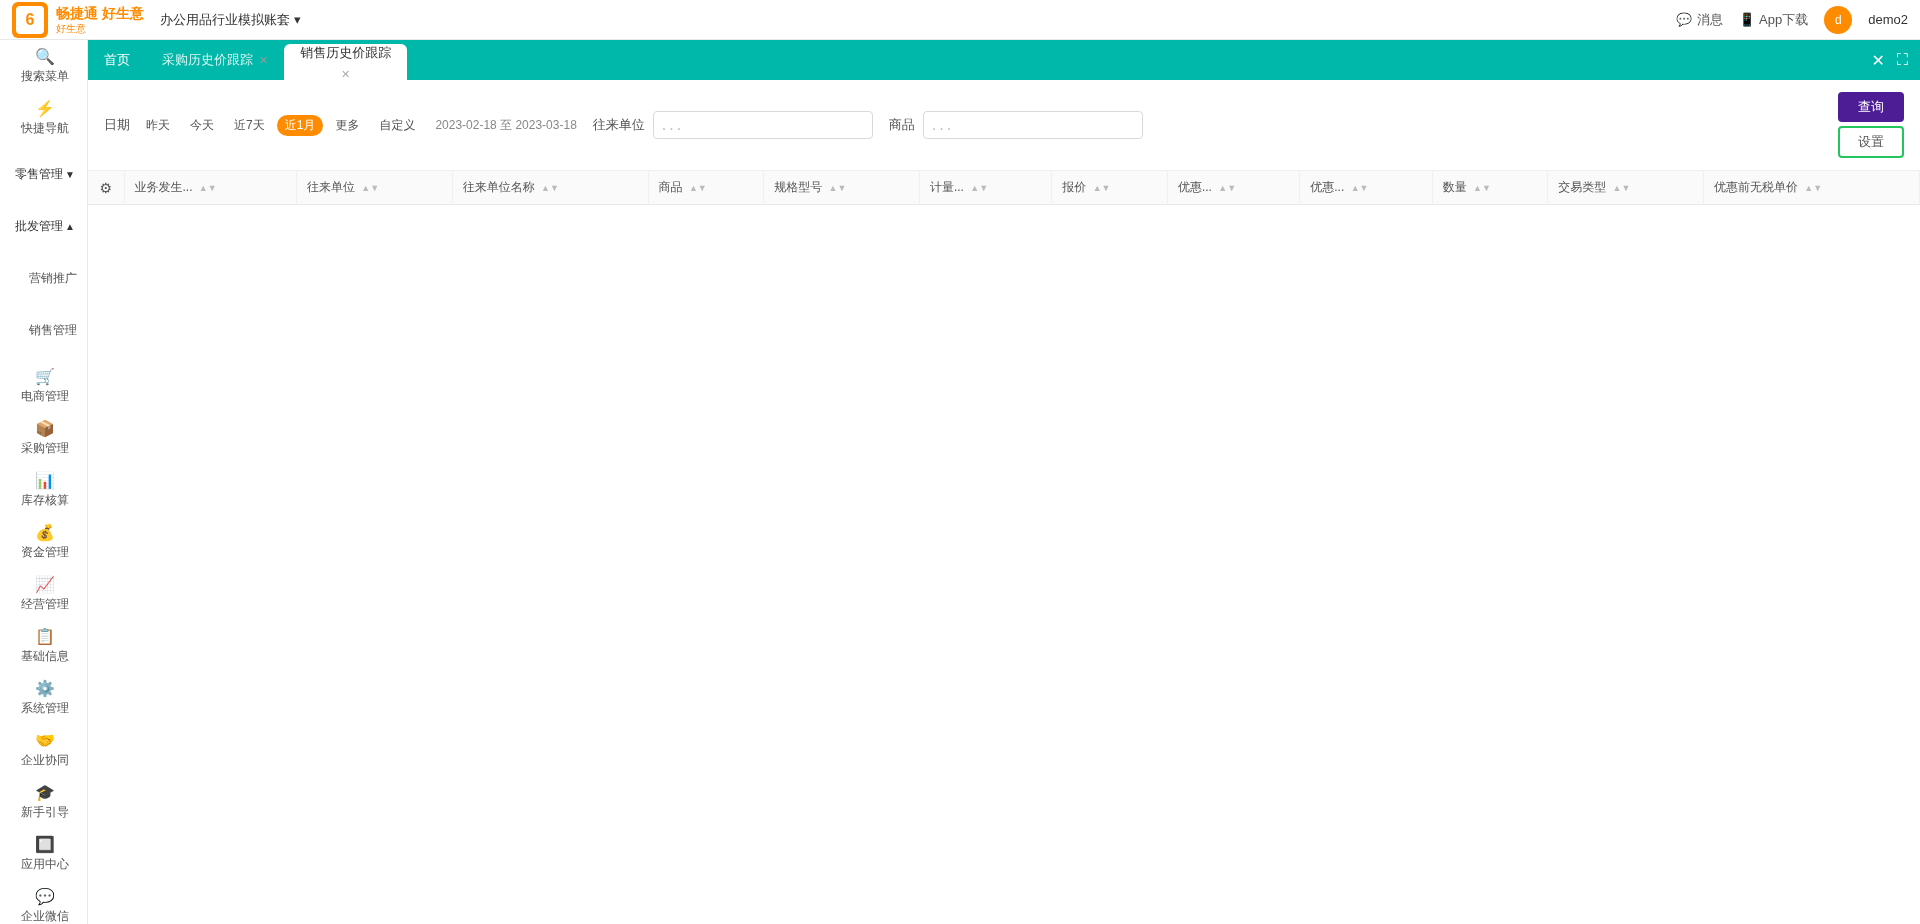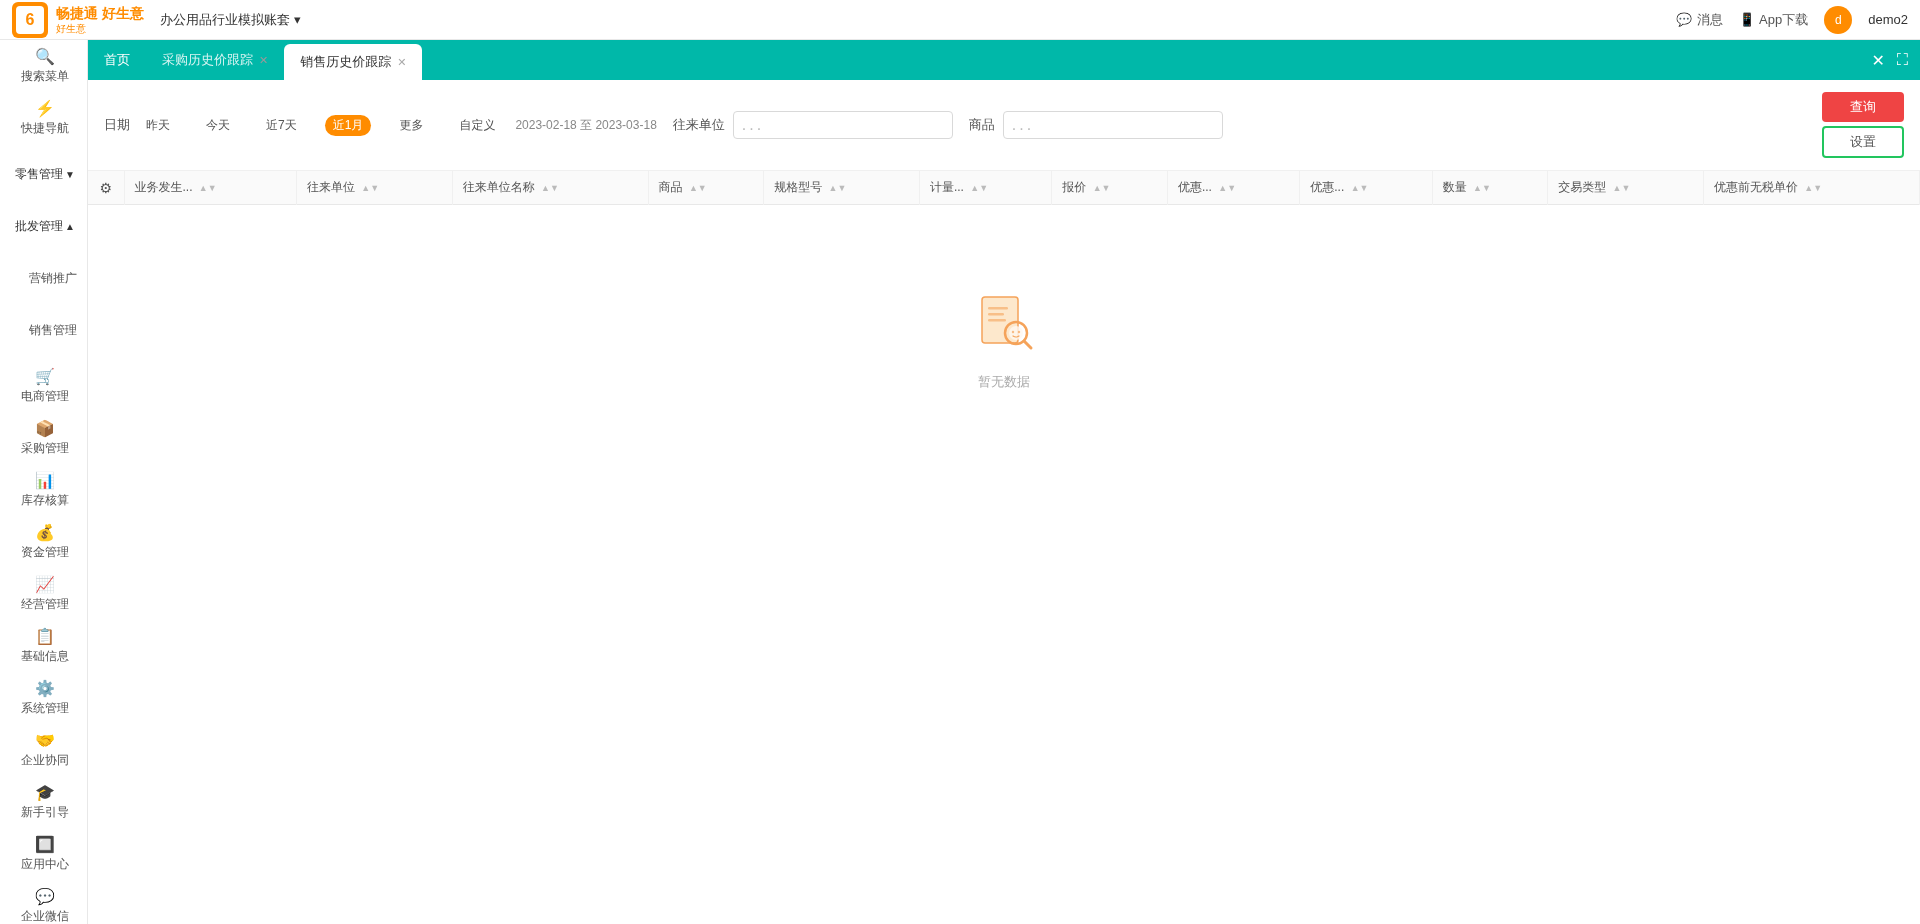--- a/index.html
+++ b/index.html
@@ -67,21 +67,21 @@
       height: 40px;
       display: flex;
       align-items: center;
       padding: 0 16px;
       font-size: 13px;
       cursor: pointer;
       gap: 6px;
       white-space: nowrap;
       color: rgba(255,255,255,0.85);
     }
-    .tab.active { background: #fff; color: #333; border-radius: 6px 6px 0 0; margin-top: 4px; height: 36px; }
+    .tab.active { background: #fff; color: #333; border-radius: 6px 6px 0 0; margin-top: 4px; height: 36px; flex-direction: column; }
     .tab .close-icon { font-size: 11px; color: #999; cursor: pointer; }
     .tab.active .close-icon { color: #aaa; }
     .tab.home-tab { color: #fff; }
     .tab-bar-actions { margin-left: auto; display: flex; align-items: center; gap: 4px; padding-right: 8px; }
     .tab-bar-action { color: #fff; font-size: 16px; cursor: pointer; padding: 4px; }
 
     
     .content-area {
       flex: 1;
       display: flex;
@@ -118,26 +118,26 @@
     .filter-bar {
       padding: 12px 16px;
       display: flex;
       align-items: center;
       gap: 16px;
       flex-wrap: wrap;
       border-bottom: 1px solid #f0f0f0;
     }
     .filter-group { display: flex; align-items: center; gap: 8px; }
     .filter-label { font-size: 13px; color: #555; white-space: nowrap; }
-    .date-shortcuts { display: flex; align-items: center; gap: 20px; }
+    .date-shortcuts { display: flex; align-items: center; gap: 4px; }
     .date-btn { padding: 2px 8px; font-size: 12px; border-radius: 12px; cursor: pointer; color: #555; border: none; background: transparent; }
     .date-btn.active { background: #ff8c00; color: #fff; border-radius: 12px; }
     .date-range { font-size: 12px; color: #888; margin-left: 4px; }
     .filter-input { border: 1px solid #d9d9d9; border-radius: 4px; padding: 4px 8px; font-size: 13px; color: #333; min-width: 200px; max-width: 300px; display: flex; align-items: center; justify-content: space-between; cursor: pointer; background: #fff; }
-    .query-btn { background: #ef4444; color: #fff; border: none; border-radius: 4px; padding: 6px 28px; font-size: 13px; cursor: pointer; white-space: nowrap; }
+    .query-btn { background: #4c1d95; color: #fff; border: none; border-radius: 4px; padding: 6px 20px; font-size: 13px; cursor: pointer; white-space: nowrap; }
     .settings-btn { background: #fff; color: #555; border: 2px solid #22c55e; border-radius: 4px; padding: 5px 16px; font-size: 13px; cursor: pointer; }
 
     
     .query-actions { display: flex; flex-direction: column; gap: 4px; margin-left: auto; flex-shrink: 0; }
 
     
     .table-container { flex: 1; overflow: auto; }
     table { width: 100%; border-collapse: collapse; font-size: 12px; }
     thead tr { background: #fafafa; border-bottom: 1px solid #e8e8e8; }
     thead th {
@@ -394,38 +394,18 @@
                 <th>
                   <span>优惠前无税单价</span>
                   <span class="sort-icons">▲▼</span>
                 </th>
               </tr>
             </thead>
             <tbody>
             </tbody>
           </table>
 
-          <div class="empty-state">
-            <div style="width:80px;height:80px;margin-bottom:8px;">
-              <svg viewBox="0 0 80 80" width="80" height="80" xmlns="http://www.w3.org/2000/svg">
-
-                <rect x="18" y="12" width="36" height="46" rx="3" fill="#fde8cc" stroke="#f5a35a" stroke-width="1.5"></rect>
-                <rect x="24" y="22" width="20" height="2.5" rx="1.2" fill="#f5a35a" opacity="0.6"></rect>
-                <rect x="24" y="28" width="16" height="2.5" rx="1.2" fill="#f5a35a" opacity="0.6"></rect>
-                <rect x="24" y="34" width="18" height="2.5" rx="1.2" fill="#f5a35a" opacity="0.6"></rect>
-
-                <circle cx="52" cy="48" r="11" fill="none" stroke="#f5a35a" stroke-width="2.5"></circle>
-                <circle cx="52" cy="48" r="7" fill="#fff8f0" opacity="0.8"></circle>
-                <line x1="60" y1="56" x2="67" y2="63" stroke="#f5a35a" stroke-width="3" stroke-linecap="round"></line>
-
-                <circle cx="49" cy="47" r="1.2" fill="#f5a35a" opacity="0.7"></circle>
-                <circle cx="55" cy="47" r="1.2" fill="#f5a35a" opacity="0.7"></circle>
-                <path d="M49 51 Q52 53 55 51" stroke="#f5a35a" stroke-width="1.2" fill="none" stroke-linecap="round"></path>
-              </svg>
-            </div>
-            <span class="empty-text">暂无数据</span>
-          </div>
         </div>
       </div>
 
     </div>
   </div>
 </div>
 
 </body></html>

